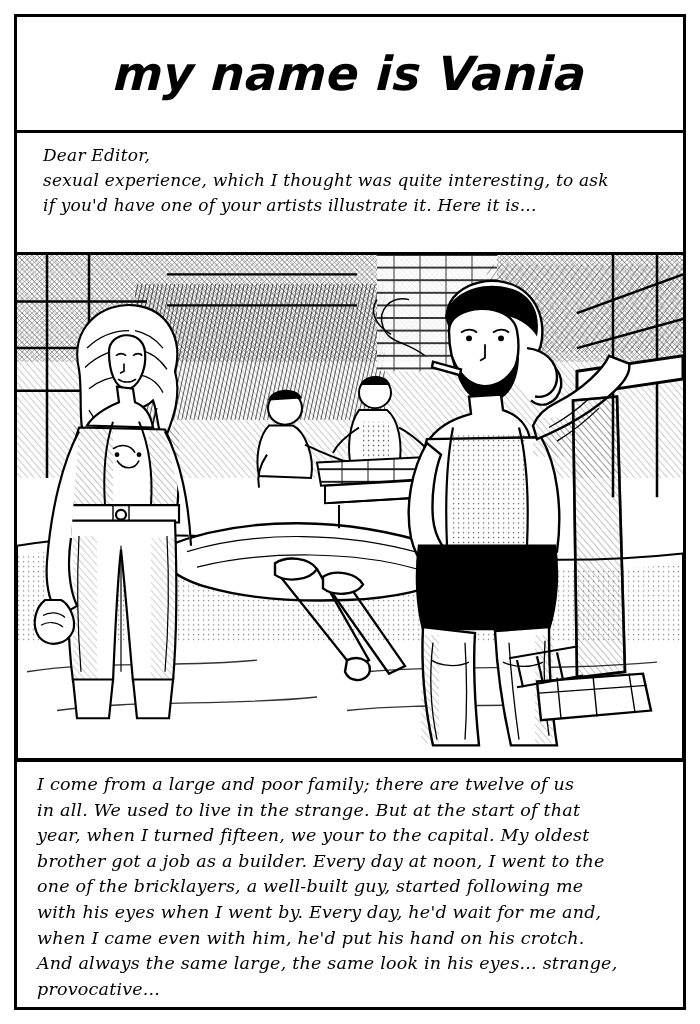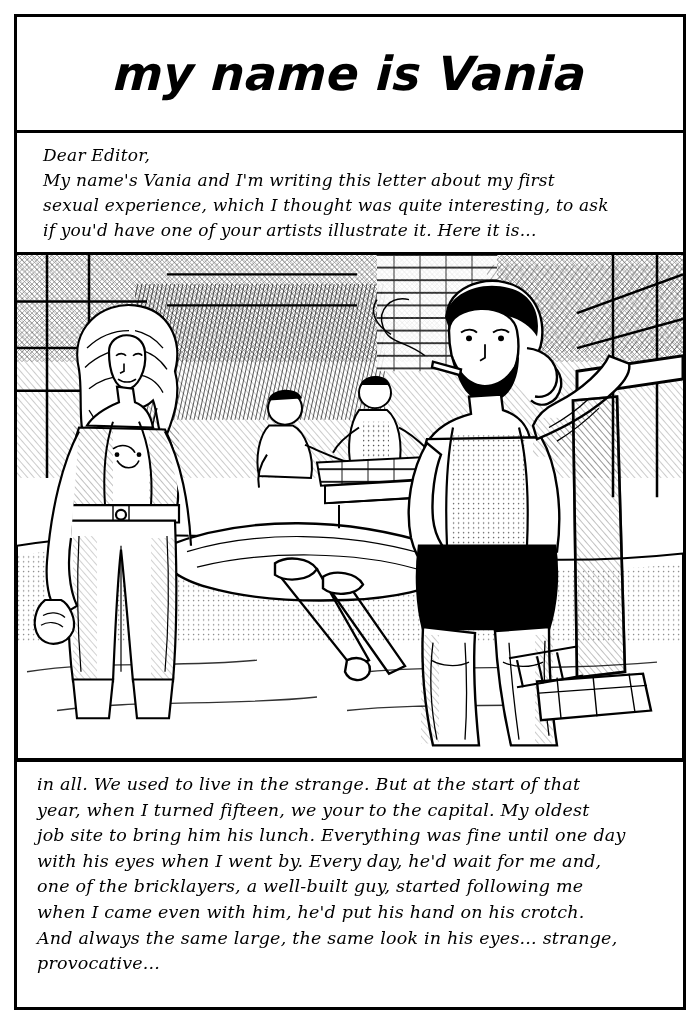--- a/index.html
+++ b/index.html
@@ -96,21 +96,20 @@
 <div class="page">
   <div class="frame">
 
     <div class="title-band">
       <div class="title-text">my name is Vania</div>
     </div>
 
     <div class="letter-band">
       <div class="hand">
         <div>Dear Editor,</div>
-        <div>My name's Vania and I'm writing this letter about my first</div>
         <div>sexual experience, which I thought was quite interesting, to ask</div>
         <div>if you'd have one of your artists illustrate it.  Here it is...</div>
       </div>
     </div>
 
     <div class="art-band">
       <svg class="art-svg" viewBox="0 0 666 520" preserveAspectRatio="none">
         <defs>
           <pattern id="hatchA" width="6" height="6" patternUnits="userSpaceOnUse" patternTransform="rotate(35)">
             <line x1="0" y1="0" x2="0" y2="6" stroke="#000" stroke-width="1.1"></line>
@@ -323,25 +322,26 @@
 
         <g stroke="#000" stroke-width="2.2" fill="none">
           <path d="M492 416 L560 404M500 446 L566 434"></path>
           <path d="M500 418 L506 446M520 414 L526 442M540 410 L546 438"></path>
         </g>
       </svg>
     </div>
 
     <div class="narration-band">
       <div class="hand">
+        <div class="nb-line">I come from a large and poor family; there are twelve of us</div>
         <div class="nb-line">in all.  We used to live in the strange.  But at the start of that</div>
         <div class="nb-line">year, when I turned fifteen, we your to the capital.  My oldest</div>
-        <div class="nb-line">job site to bring him his lunch.  Everything was fine until one day</div>
+        <div class="nb-line">brother got a job as a builder.  Every day at noon, I went to the</div>
+        <div class="nb-line">one of the bricklayers, a well-built guy, started following me</div>
         <div class="nb-line">with his eyes when I went by.  Every day, he'd wait for me and,</div>
-        <div class="nb-line">one of the bricklayers, a well-built guy, started following me</div>
         <div class="nb-line">when I came even with him, he'd put his hand on his crotch.</div>
         <div class="nb-line">And always the same large, the same look in his eyes... strange,</div>
         <div class="nb-line">provocative...</div>
       </div>
     </div>
 
   </div>
 </div>
 
 </body></html>

